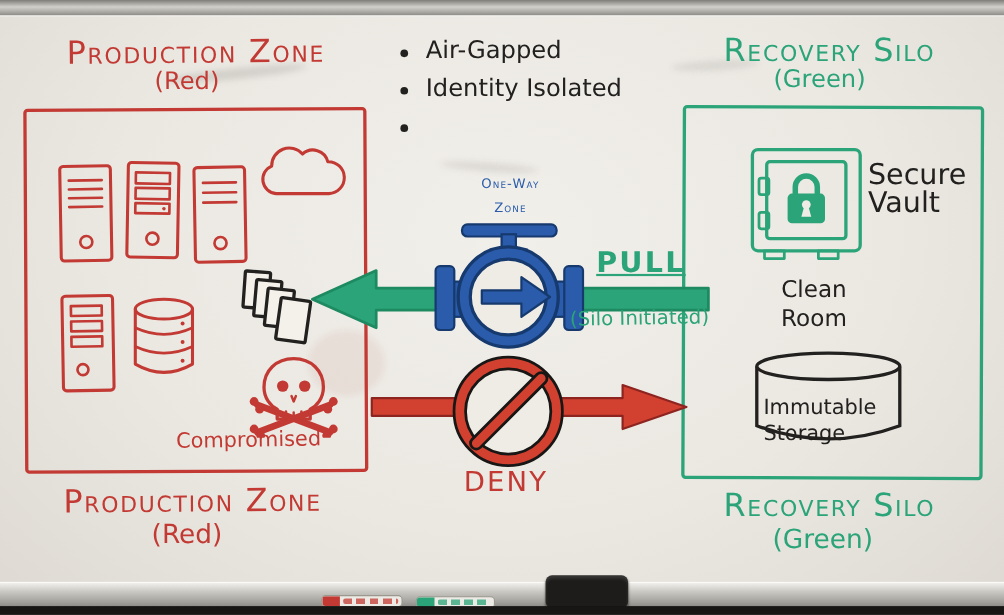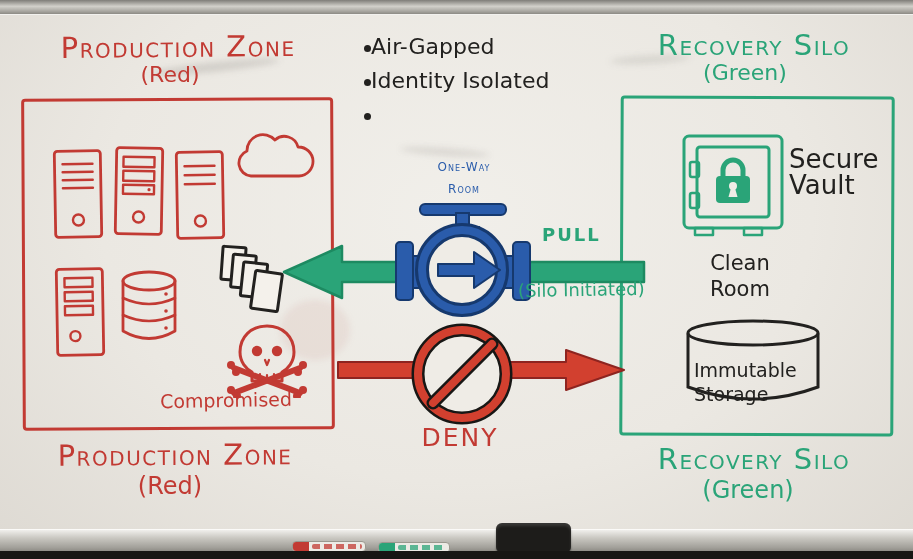--- a/index.html
+++ b/index.html
@@ -35,26 +35,26 @@
   .box-red{left:22px;top:98px;width:306px;height:326px;border-color:var(--red,#c0392f);transform:rotate(-.3deg);}
   .box-green{left:620px;top:96px;width:268px;height:334px;border-color:var(--green,#2aa478);transform:rotate(.25deg);}
   
   .hand{color:var(--ink,#22211f);}
   .title{font-variant:small-caps;letter-spacing:1.5px;font-size:29px;text-align:center;white-space:nowrap;}
   .t-red{color:var(--red,#c0392f);}
   .t-green{color:var(--green,#2aa478);}
   .t-blue{color:var(--blue,#24549f);}
   .subtitle{font-size:22px;text-align:center;white-space:nowrap;}
   .bullets{left:364px;top:34px;width:250px;}
-  .bullet-row{display:flex;align-items:flex-start;gap:0;height:34px;}
+  .bullet-row{display:flex;align-items:flex-start;gap:16px;height:34px;}
   .dot{width:7px;height:7px;border-radius:50%;background:var(--ink,#22211f);margin-top:11px;flex:0 0 auto;}
   .bullet-label{font-size:22px;color:var(--ink,#22211f);white-space:nowrap;}
   .valve-label{left:400px;top:156px;width:128px;text-align:center;font-variant:small-caps;
     font-size:12px;line-height:22px;font-weight:normal;letter-spacing:1px;}
-  .pull-label{left:542px;top:224px;font-size:18px;letter-spacing:2px;font-weight:bold;}
+  .pull-label{left:542px;top:224px;font-size:26px;letter-spacing:2px;font-weight:bold;text-decoration:underline;}
   .pull-note{left:518px;top:279px;font-size:18px;transform:rotate(-1deg);}
   .deny-label{left:410px;top:423px;width:100px;text-align:center;font-size:25px;letter-spacing:2px;font-weight:normal;}
   .compromised{left:160px;top:389px;font-size:19px;transform:rotate(-1deg);}
   .secure-vault{left:789px;top:146px;width:80px;font-size:26px;line-height:26px;}
   .clean-room{left:698px;top:250px;width:84px;text-align:center;font-size:21px;line-height:26px;}
   .immutable{left:694px;top:334px;width:118px;font-size:19px;line-height:24px;margin-top:24px;}
   svg{display:block;}
   .sR{stroke:var(--red,#c0392f);fill:none;}
   .sG{stroke:var(--green,#2aa478);fill:none;}
   .sK{stroke:var(--ink,#22211f);fill:none;}
@@ -166,21 +166,21 @@
   <div class="abs t-red compromised z4">Compromised</div>
 
   <svg class="abs z2" style="left:280px;top:242px;" width="368" height="62" viewBox="0 0 368 62">
     <polygon points="4,30 62,4 62,20 364,20 364,40 62,40 62,56" fill="var(--green,#2aa478)" stroke="var(--green-dark,#1d8a61)" stroke-width="2.5" stroke-linejoin="round"></polygon>
   </svg>
   <div class="abs t-green pull-label z4">PULL</div>
   <div class="abs t-green pull-note z4">(Silo Initiated)</div>
 
   <div class="abs t-blue valve-label z4">
     <div>One-Way</div>
-    <div>Room</div>
+    <div>Zone</div>
   </div>
   <svg class="abs z3" style="left:388px;top:198px;" width="150" height="130" viewBox="0 0 150 130">
     <rect class="fB" x="20" y="58" width="110" height="32" stroke-width="2"></rect>
     <rect class="fB" x="32" y="6" width="86" height="11" rx="5" stroke-width="2"></rect>
     <rect class="fB" x="68" y="15" width="13" height="15" stroke-width="2"></rect>
     <path class="fB" d="M58 29 h33 l5 15 h-43 z" stroke-width="2"></path>
     <circle cx="74" cy="72" r="40" fill="#efece6" stroke="var(--blue-dark,#16396e)" stroke-width="14"></circle>
     <circle cx="74" cy="72" r="40" fill="none" stroke="var(--blue,#2a5cab)" stroke-width="8"></circle>
     <rect class="fB" x="8" y="44" width="17" height="58" rx="4" stroke-width="2"></rect>
     <rect class="fB" x="125" y="44" width="17" height="58" rx="4" stroke-width="2"></rect>

